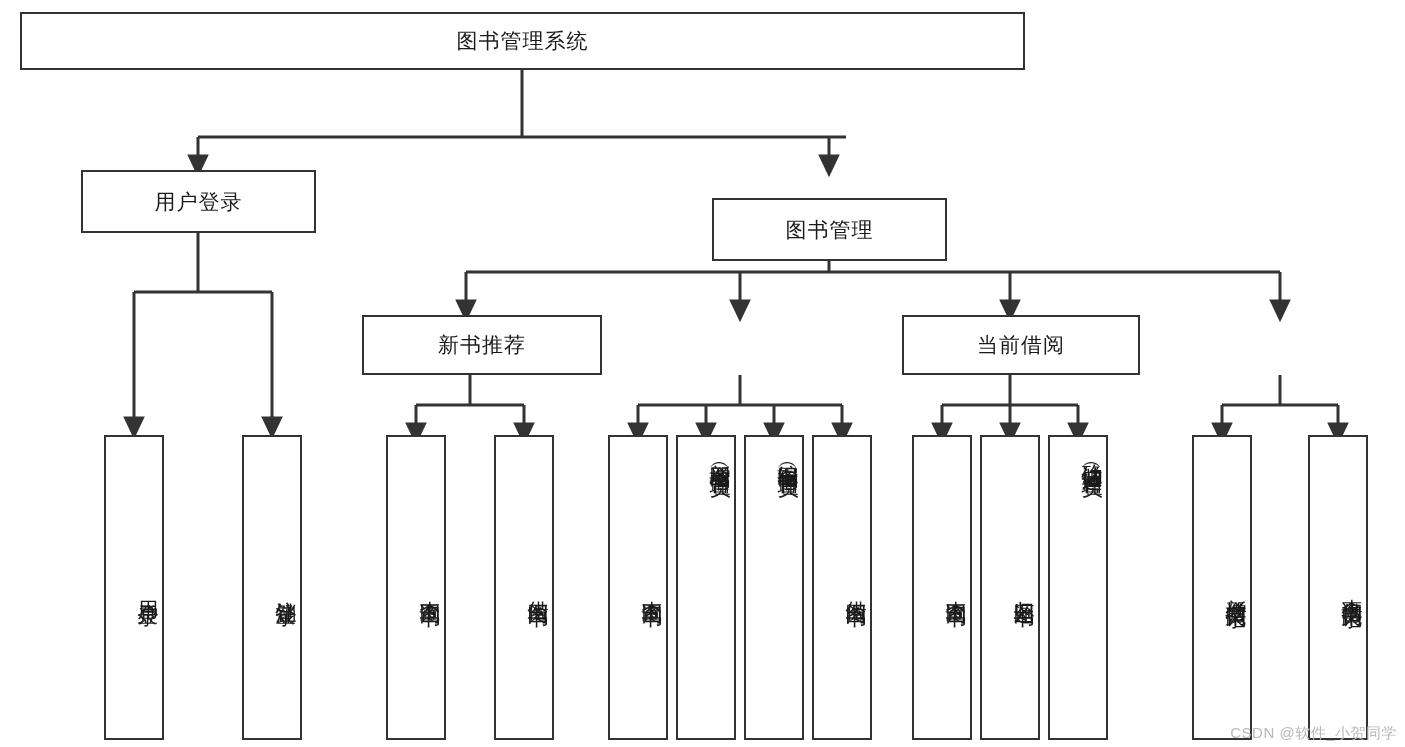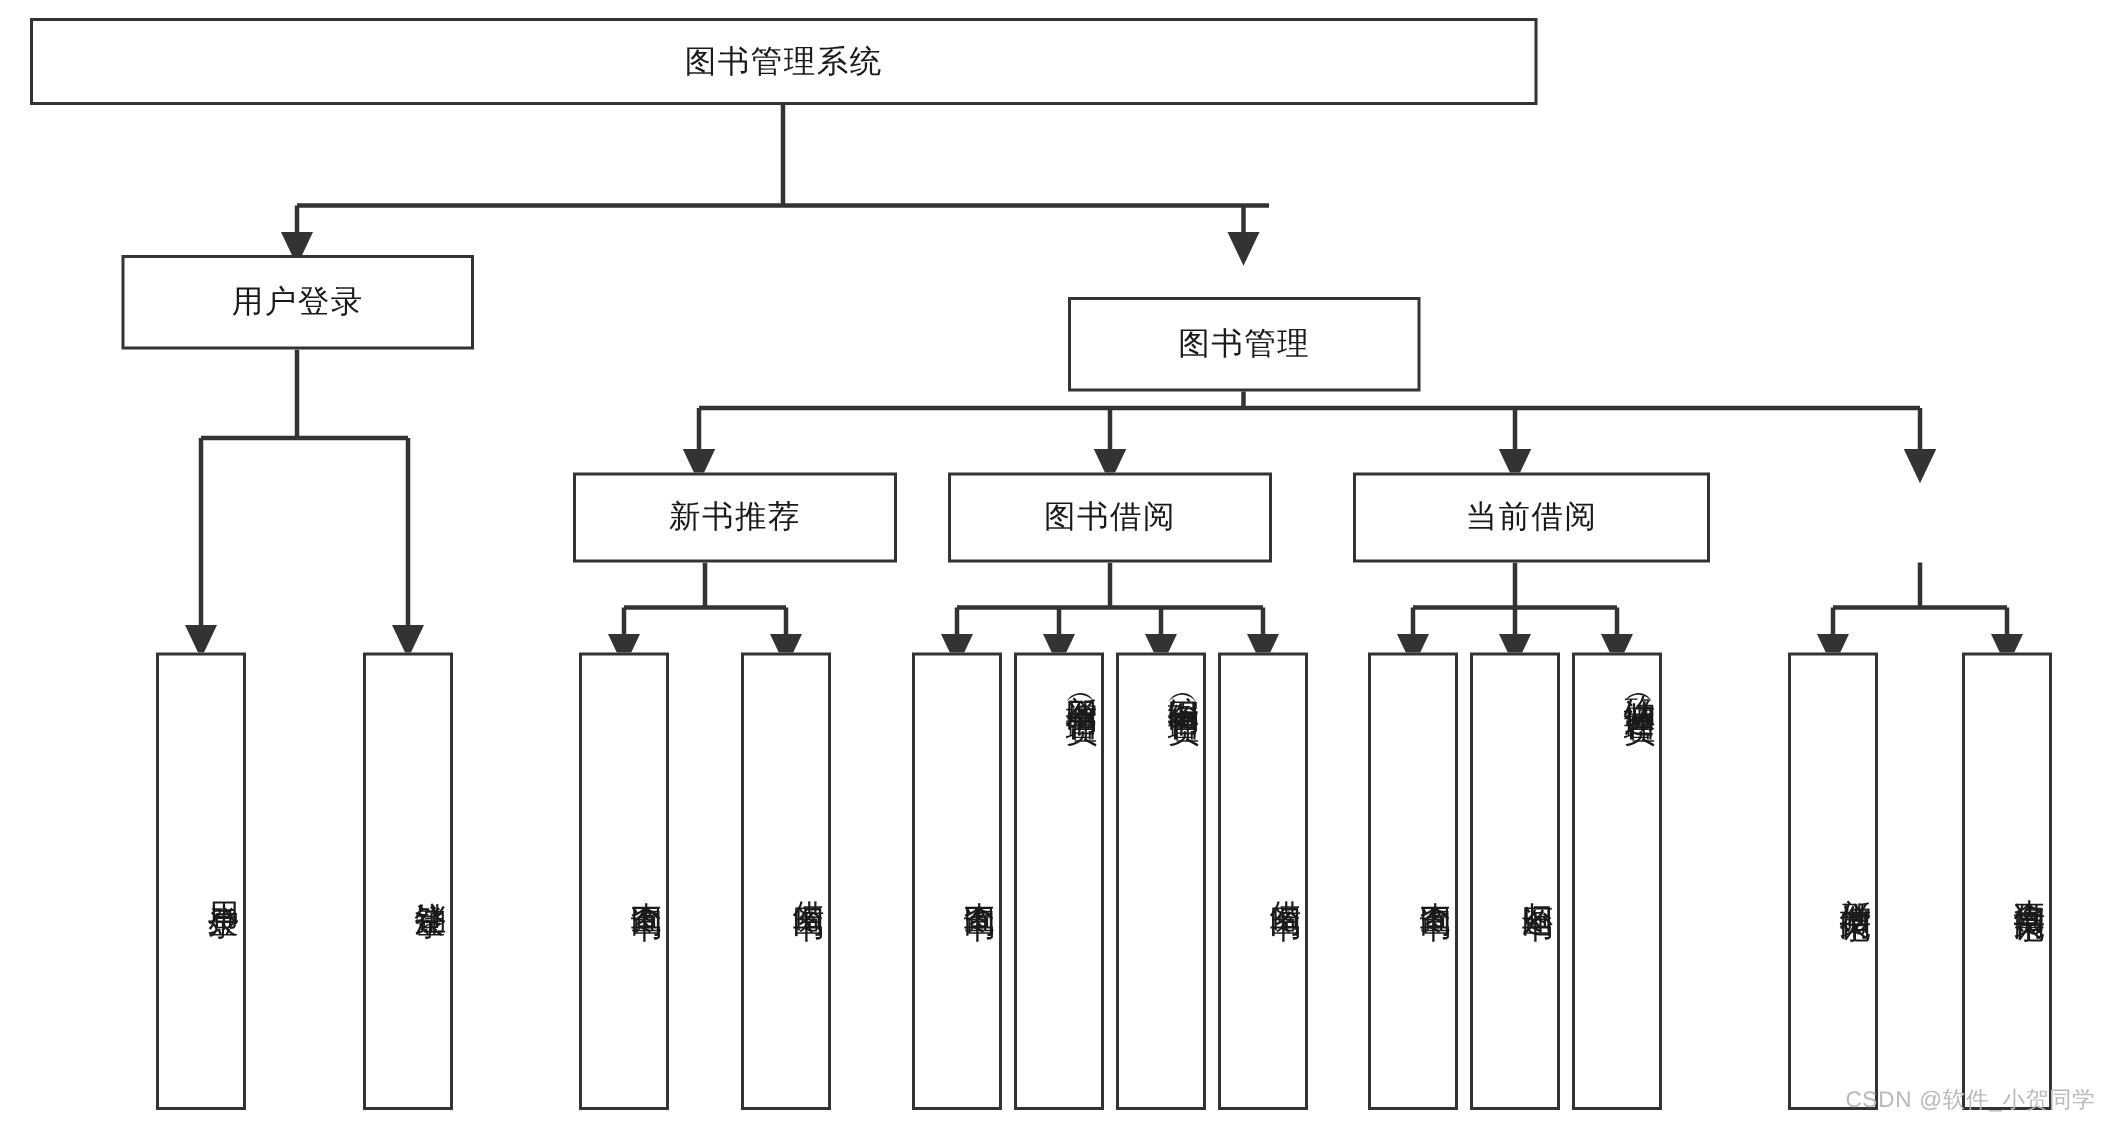--- a/index.html
+++ b/index.html
@@ -136,25 +136,22 @@
     <span class="label">图书管理系统</span>
   </div>
 
   <div class="node node-h" style="left:81px; top:170px; width:235px; height:63px;">
     <span class="label">用户登录</span>
   </div>
   <div class="node node-h" style="left:712px; top:170px; width:235px; height:63px;margin-top:28px;">
     <span class="label">图书管理</span>
   </div>
 
-  <div class="node node-h" style="left:362px; top:315px; width:216px; height:60px;margin-left:20px;">
+  <div class="node node-h" style="left:362px; top:315px; width:240px; height:60px;">
     <span class="label">新书推荐</span>
-  </div>
-  <div class="node node-h" style="left:632px; top:315px; width:216px; height:60px;">
-    <span class="label">图书借阅</span>
   </div>
   <div class="node node-h" style="left:902px; top:315px; width:238px; height:60px;">
     <span class="label">当前借阅</span>
   </div>
 
   <div class="node node-v" style="left:104px; top:435px; width:60px; height:305px;">
     <span class="label">用户登录</span>
   </div>
   <div class="node node-v" style="left:242px; top:435px; width:60px; height:305px;">
     <span class="label">注销登录</span>

